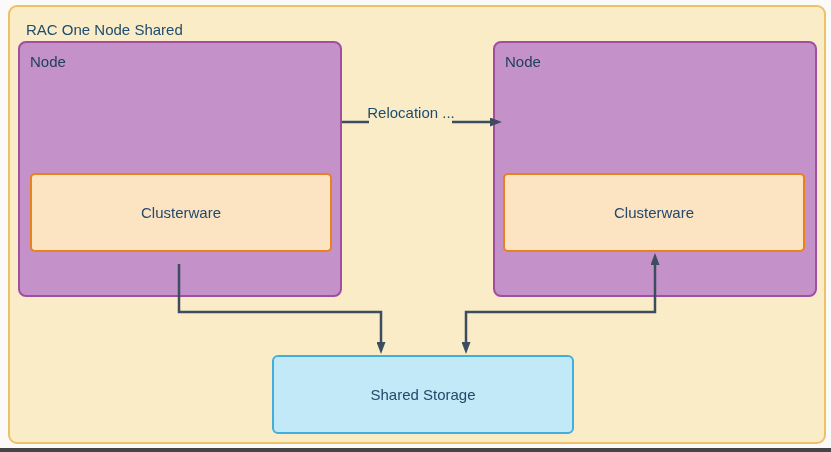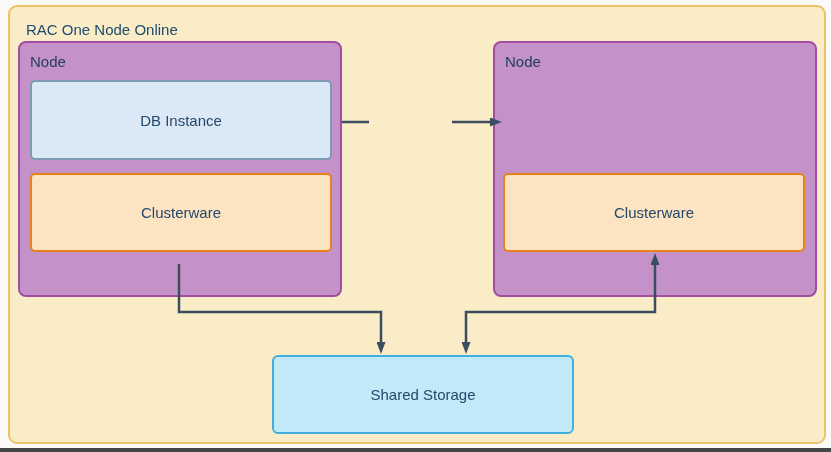--- a/index.html
+++ b/index.html
@@ -57,45 +57,43 @@
     position:absolute;left:0;bottom:0;width:831px;height:4px;
     background:#454545;
   }
 </style>
 </head>
 <body>
 
 <div class="stage">
 
   <div class="container">
-    <div class="title">RAC One Node Online</div>
+    <div class="title">RAC One Node Shared</div>
   </div>
 
   <div class="node node-left">
     <div class="node-label">Node</div>
-    <div class="inner-box db">
-      <span>DB Instance</span>
-    </div>
     <div class="inner-box cw">
       <span>Clusterware</span>
     </div>
   </div>
 
   <div class="node node-right">
     <div class="node-label">Node</div>
     <div class="inner-box cw cw-right">
       <span>Clusterware</span>
     </div>
   </div>
 
   <div class="storage">
     <span>Shared Storage</span>
   </div>
 
   <div class="reloc-label">
+    <span class="line">Relocation ...</span>
   </div>
 
   <svg class="connectors" width="831" height="452" viewBox="0 0 831 452" xmlns="http://www.w3.org/2000/svg">
     <defs>
       <marker id="arrow" markerWidth="12" markerHeight="9" refX="3" refY="4.5" orient="auto-start-reverse" markerUnits="userSpaceOnUse">
         <path d="M0,0 L12,4.5 L0,9 Z" fill="#3b4d5f"></path>
       </marker>
     </defs>
     <path class="conn" d="M342,122 L369,122"></path>
     <path class="conn" d="M452,122 L493,122" marker-end="url(#arrow)"></path>

